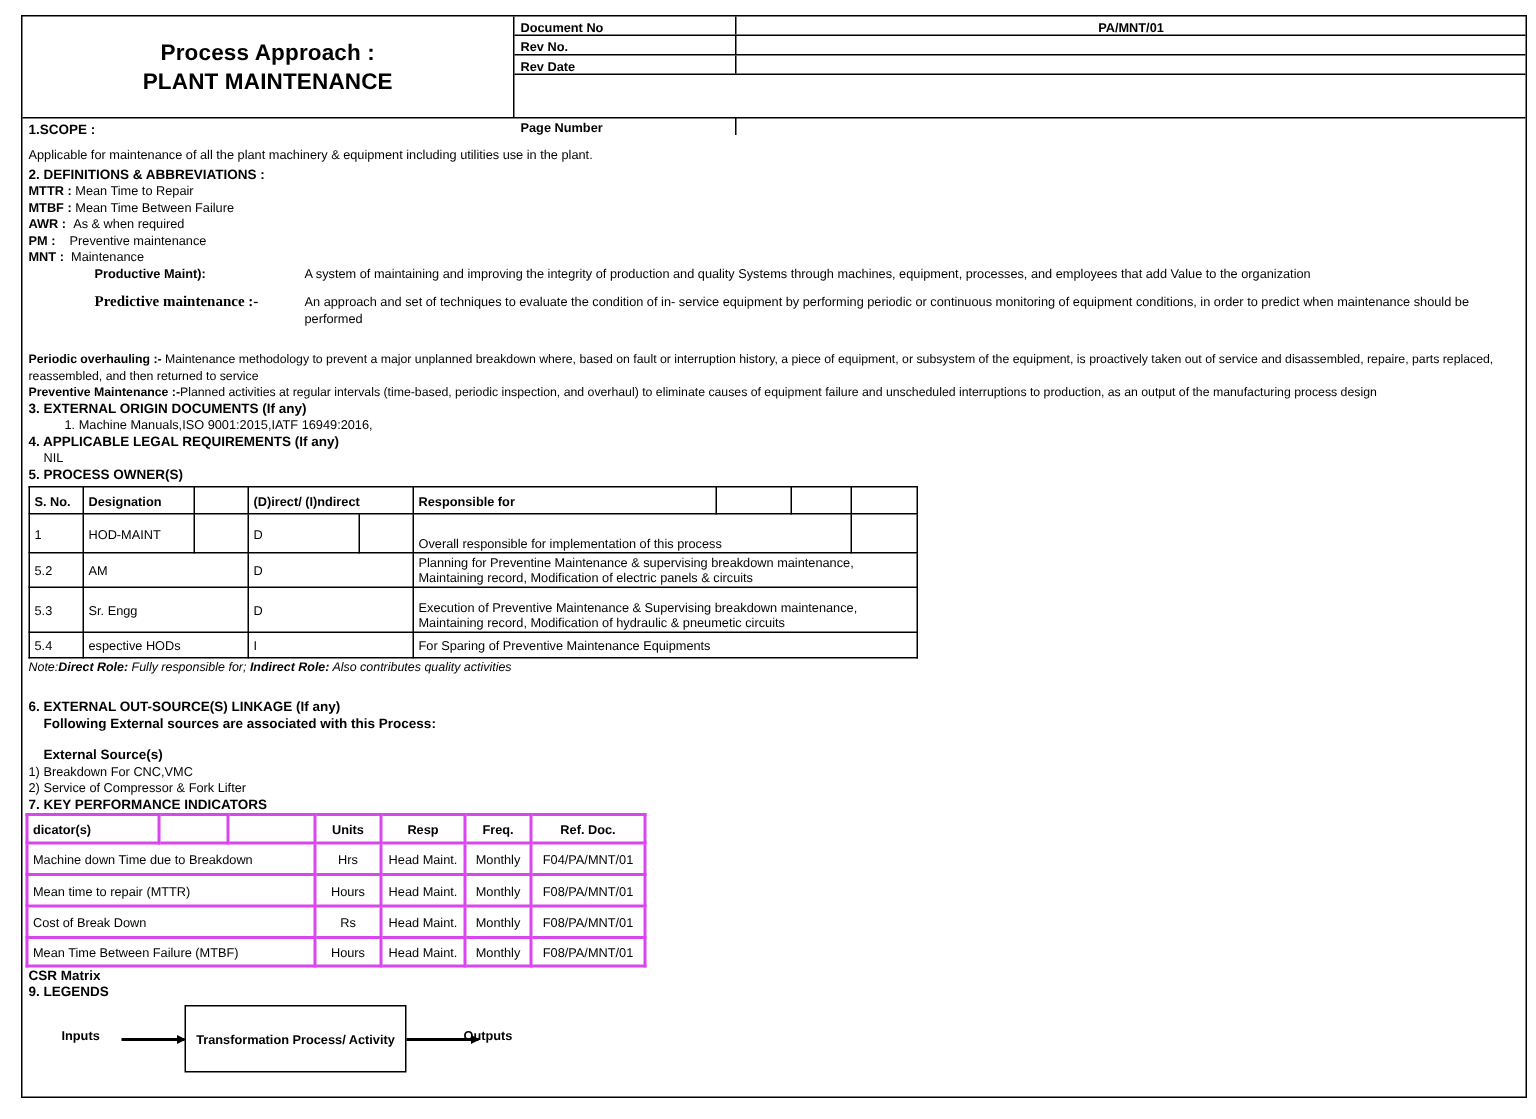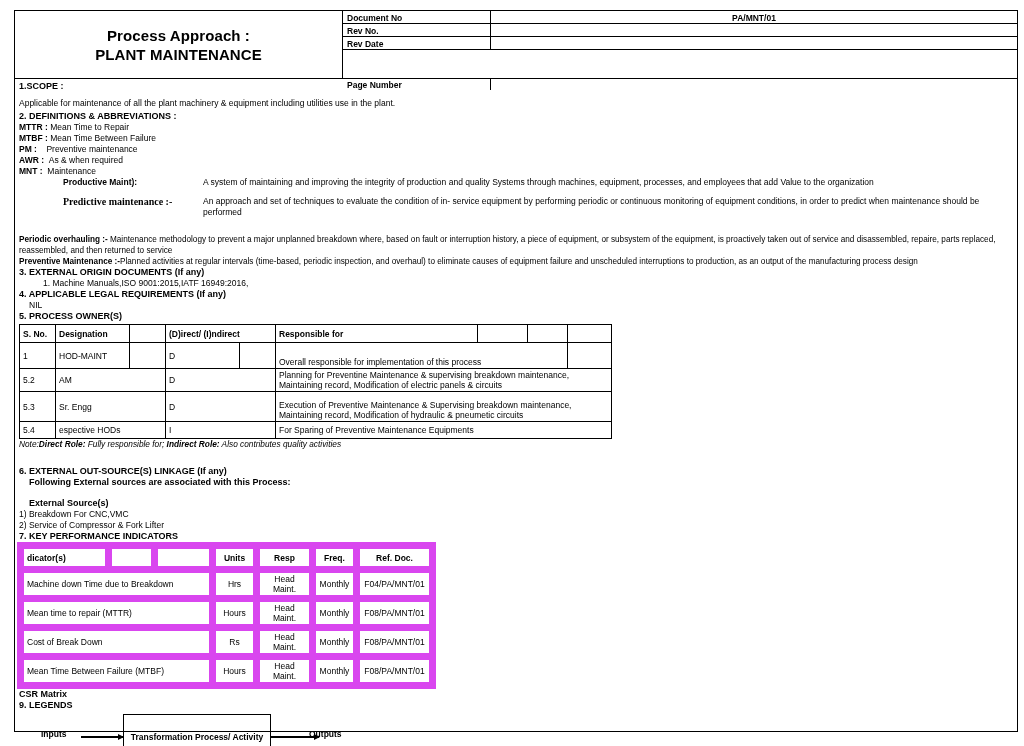--- a/index.html
+++ b/index.html
@@ -141,21 +141,21 @@
 
   
   table.kpi {
     border-collapse: collapse;
     margin-left: 2px;
     width: 412px;
     table-layout: fixed;
     font-size: 8.5px;
   }
   table.kpi td {
-    border: 7px solid #d946ef;
+    border: 2px solid #d946ef;
     padding: 1px 3px;
     height: 15px;
     vertical-align: middle;
   }
   table.kpi thead td { font-weight: bold; text-align: center; }
   table.kpi thead td.left { text-align: left; }
   .kpi-c { text-align: center; }
 
   
   .legend-wrap {
@@ -249,22 +249,22 @@
 
     <div class="gap2"></div>
     <div class="line sec">1.SCOPE :</div>
     <div class="gap6"></div>
     <div class="line">Applicable for maintenance of all the plant machinery &amp; equipment including utilities use in the plant.</div>
     <div class="gap2"></div>
     <div class="line sec">2. DEFINITIONS &amp; ABBREVIATIONS :</div>
 
     <div class="line"><span class="b">MTTR</span><span class="b"> : </span><span>Mean Time to Repair</span></div>
     <div class="line"><span class="b">MTBF</span><span class="b"> : </span><span>Mean Time Between Failure</span></div>
+    <div class="line"><span class="b">AWR</span><span class="b" style="white-space:pre"> :  </span><span>As &amp; when required</span></div>
     <div class="line"><span class="b">PM</span><span class="b" style="white-space:pre"> :    </span><span>Preventive maintenance</span></div>
-    <div class="line"><span class="b">AWR</span><span class="b" style="white-space:pre"> :  </span><span>As &amp; when required</span></div>
     <div class="line"><span class="b">MNT</span><span class="b" style="white-space:pre"> :  </span><span>Maintenance</span></div>
 
     <div class="twocol">
       <span class="lab">Productive Maint):</span>
       <span class="txt">A system of maintaining and improving the integrity of production and quality  Systems through machines, equipment, processes, and employees that add Value to the organization</span>
     </div>
     <div class="gap8"></div>
     <div class="twocol">
       <span class="lab serif">Predictive maintenance :-</span>
       <span class="txt">An approach and set of techniques to evaluate the condition of in-  service equipment by performing periodic or continuous monitoring of equipment conditions, in order to predict when maintenance should be performed</span>

